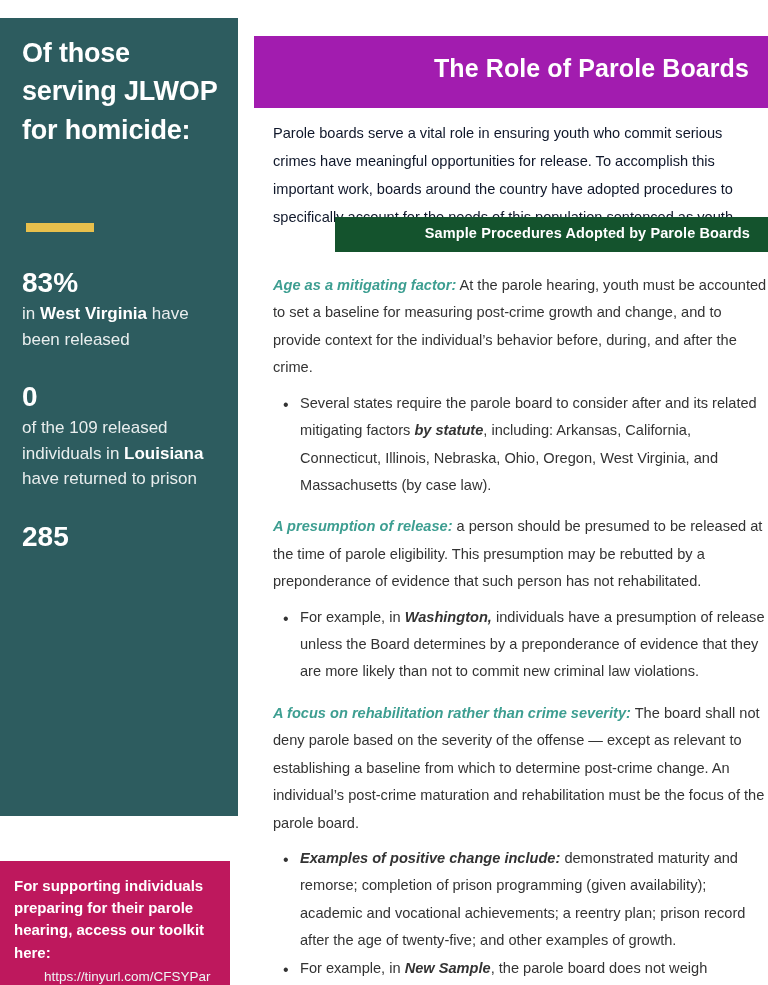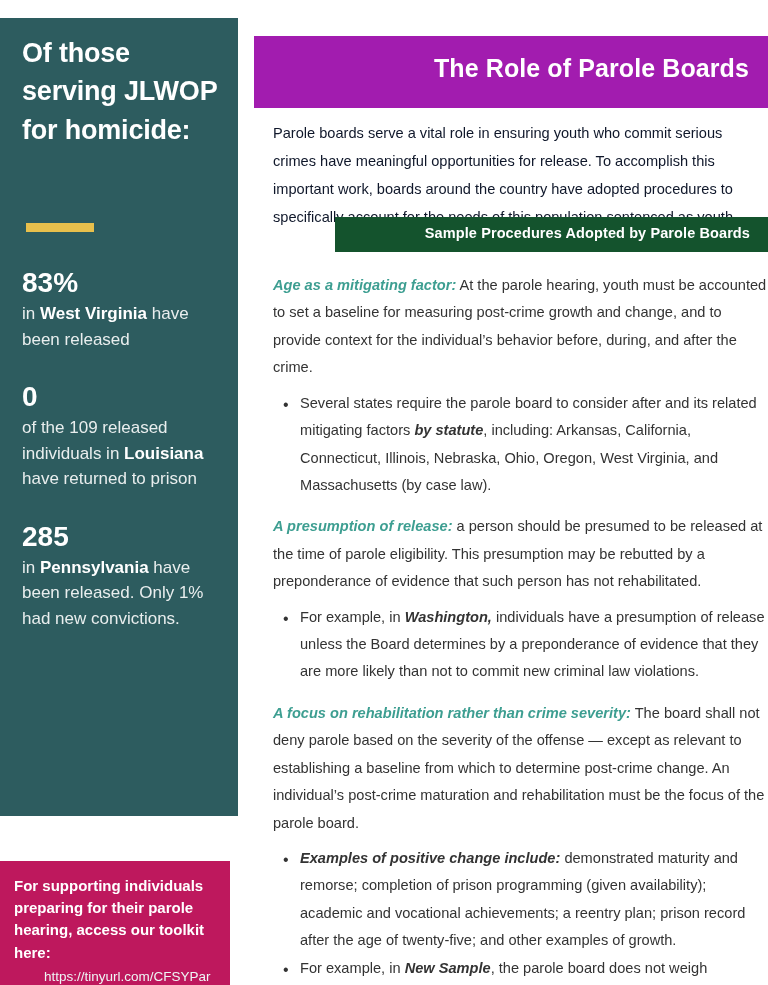--- a/index.html
+++ b/index.html
@@ -218,21 +218,20 @@
         <div class="stat-text"><span>in </span><b>West Virginia</b><span> have been released</span></div>
       </div>
 
       <div class="stat">
         <div class="stat-number">0</div>
         <div class="stat-text"><span>of the 109 released individuals in </span><b>Louisiana</b><span> have returned to prison</span></div>
       </div>
 
       <div class="stat">
         <div class="stat-number">285</div>
-        <div class="stat-text"><span>in </span><b>Pennsylvania</b><span> have been released. Only 1% had new convictions.</span></div>
       </div>
 
     </div>
 
     <div class="toolkit-box">
       <div class="toolkit-text">For supporting individuals preparing for their parole hearing, access our toolkit here:</div>
       <div class="toolkit-url">https://tinyurl.com/CFSYParoleToolkit</div>
     </div>
   </aside>
 

